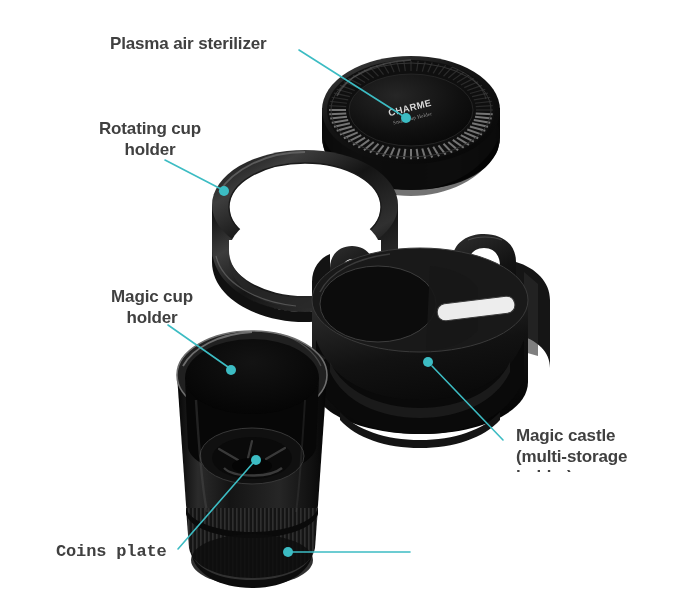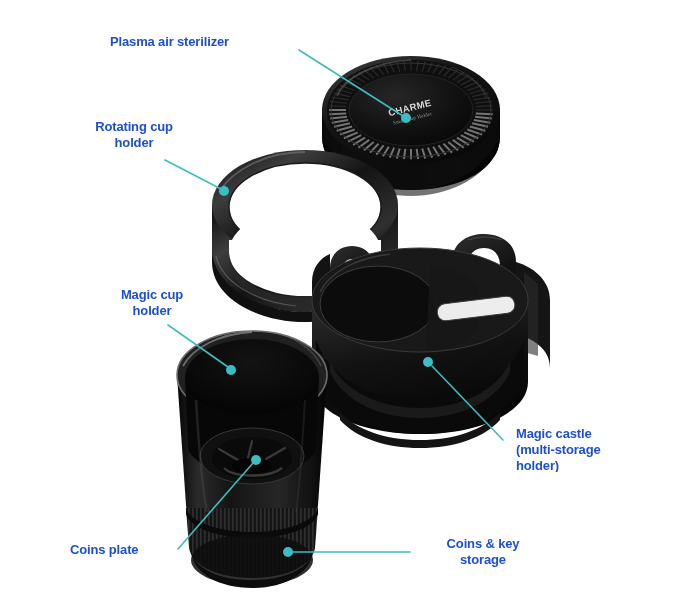--- a/index.html
+++ b/index.html
@@ -14,22 +14,22 @@
     background: #ffffff;
     overflow: hidden;
     font-family: "Liberation Sans", sans-serif;
   }
 
   
   .callout {
     position: absolute;
     font-family: "Liberation Sans", sans-serif;
     font-weight: bold;
-    color: #1d4ed8;
-    font-size: 13px;
+    color: #404040;
+    font-size: 17px;
     line-height: 1.22;
     letter-spacing: -0.15px;
     white-space: pre-line;
     z-index: 40;
   }
   .callout.c-center { text-align: center; }
   .callout.c-left { text-align: left; }
 
   
   #leaders, #art { position: absolute; left: 0; top: 0; }
@@ -332,30 +332,28 @@
         <circle cx="428" cy="362" r="5" fill="#3cbcc3" class="dot"></circle>
         <line x1="178" y1="549" x2="253" y2="463" stroke="#3cbcc3" stroke-width="1.6" class="lead"></line>
         <circle cx="256" cy="460" r="5" fill="#3cbcc3" class="dot"></circle>
         <line x1="410" y1="552" x2="291" y2="552" stroke="#3cbcc3" stroke-width="1.6" class="lead"></line>
         <circle cx="288" cy="552" r="5" fill="#3cbcc3" class="dot"></circle>
       </g>
   </svg>
 
   <div class="callout c-left" style="left:110px; top:34px;">Plasma air sterilizer</div>
 
-  <div class="callout c-center" style="left:48px; top:119px; width:172px;">Rotating cup
+  <div class="callout c-center" style="left:64px; top:119px; width:172px;">Rotating cup
 holder</div>
 
   <div class="callout c-center" style="left:72px; top:287px; width:160px;">Magic cup
 holder</div>
 
   <div class="callout c-left" style="left:516px; top:426px; width:175px;">Magic castle
 (multi-storage
 holder)</div>
 
-  <div class="callout c-left" style="left:70px; top:542px;">Coins plate</div>
-
-  <div class="callout c-center" style="left:418px; top:536px; width:130px;">Coins &amp; key
-storage</div>
+  <div class="callout c-left" style="left:56px; top:542px;font-family:Liberation Mono, monospace;">Coins plate</div>
+
 
   <div id="clip-band"></div>
 
 </div>
 
 </body></html>

